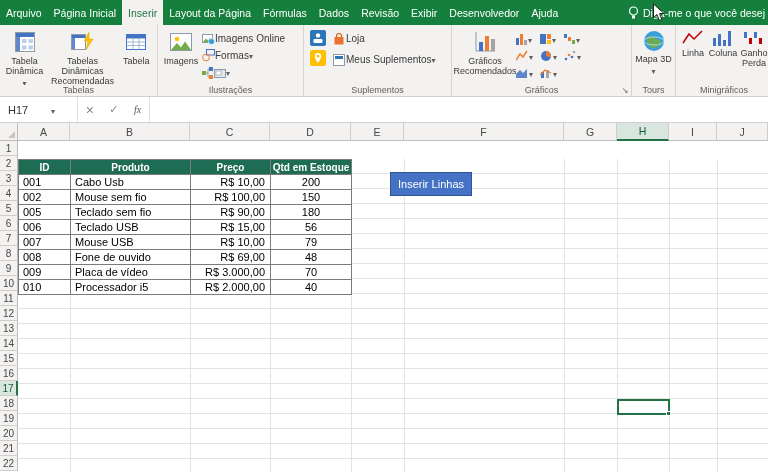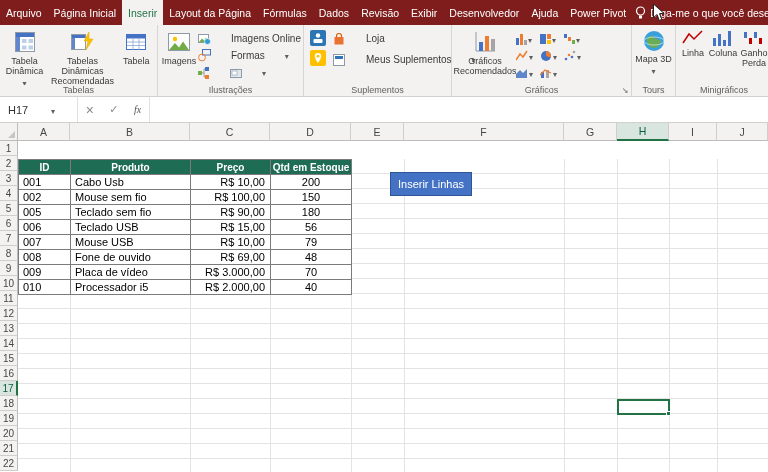--- a/index.html
+++ b/index.html
@@ -1,35 +1,35 @@
 <!DOCTYPE html>
 <html><head>
 <meta charset="utf-8">
 <style>
   *{margin:0;padding:0;box-sizing:border-box}
   html,body{width:768px;height:472px;overflow:hidden}
   body{font-family:"Liberation Sans",sans-serif;position:relative;background:#fff;font-size:11px;color:#222}
 
   
-  .tabbar{position:absolute;top:0;left:0;width:768px;height:25px;background:#7f1d1d;display:flex;align-items:stretch}
+  .tabbar{position:absolute;top:0;left:0;width:768px;height:25px;background:#15803d;display:flex;align-items:stretch}
   .tab{display:flex;align-items:center;padding:0 6px;color:#fff;font-size:10.5px;white-space:nowrap;cursor:default}
   .tab.active{background:#f3f2f1;color:#217346}
   .tellme{display:flex;align-items:center;gap:4px;margin-left:auto;color:#fff;font-size:10.5px;padding:0 3px;overflow:hidden;white-space:nowrap}
 
   
   .ribbon{position:absolute;top:25px;left:0;width:768px;height:72px;background:#f3f2f1;border-bottom:1px solid #d2d0ce;display:flex}
   .rgroup{position:relative;border-right:1px solid #d8d6d4;height:100%;flex-shrink:0}
   .gcontent{display:flex;height:60px;padding:2px 2px 0}
   .glabel{position:absolute;bottom:1px;left:0;width:100%;text-align:center;font-size:9px;color:#605e5c;white-space:nowrap;overflow:hidden}
   .bigbtn{display:flex;flex-direction:column;align-items:center;padding-top:2px;cursor:default;overflow:hidden}
   .bigbtn .lbl{font-size:9px;line-height:10px;text-align:center;color:#3b3a39;margin-top:1px}
   .dd{display:inline-block}
   .dd::after{content:"▾";font-size:8px;color:#605e5c;line-height:7px}
   .stack{display:flex;flex-direction:column;justify-content:flex-start;padding-top:3px}
-  .srow{display:flex;align-items:center;gap:20px;height:17px;font-size:10px;color:#3b3a39;white-space:nowrap;cursor:default}
+  .srow{display:flex;align-items:center;gap:0;height:17px;font-size:10px;color:#3b3a39;white-space:nowrap;cursor:default}
   .minigrid{display:grid;grid-template-columns:24px 24px 24px;grid-auto-rows:17px;align-content:start;padding-top:3px}
   .mini{display:flex;align-items:center;gap:1px;cursor:default}
   .dlaunch{position:absolute;right:1px;bottom:1px;width:10px;height:10px;display:flex;align-items:center;justify-content:center;font-size:8px;color:#605e5c;cursor:default}
   .dlaunch::after{content:"↘"}
   .icn{display:flex;align-items:center;justify-content:center}
 
   
   .fbar{position:absolute;top:97px;left:0;width:768px;height:26px;background:#fff;border-bottom:1px solid #d2d0ce;display:flex;align-items:stretch}
   .namebox{width:78px;border-right:1px solid #e1e1e1;display:flex;align-items:center;justify-content:space-between;padding:0 22px 0 8px;font-size:11px;color:#333}
   .fbtns{width:72px;display:flex;align-items:center;justify-content:space-around;border-right:1px solid #e1e1e1;color:#8a8886}
@@ -75,21 +75,20 @@
   <div class="tab">Arquivo</div>
   <div class="tab">Página Inicial</div>
   <div class="tab active">Inserir</div>
   <div class="tab">Layout da Página</div>
   <div class="tab">Fórmulas</div>
   <div class="tab">Dados</div>
   <div class="tab">Revisão</div>
   <div class="tab">Exibir</div>
   <div class="tab">Desenvolvedor</div>
   <div class="tab">Ajuda</div>
-  <div class="tab">Power Pivot</div>
   <div class="tellme">
     <span class="icn">
         <svg width="11" height="14">
           <circle cx="5.5" cy="5" r="4" fill="none" stroke="#fff" stroke-width="1.2"></circle>
           <rect x="4" y="9.5" width="3" height="3" fill="#fff"></rect>
         </svg>
       </span>
     <span>Diga-me o que você desej</span>
   </div>
 </div>

